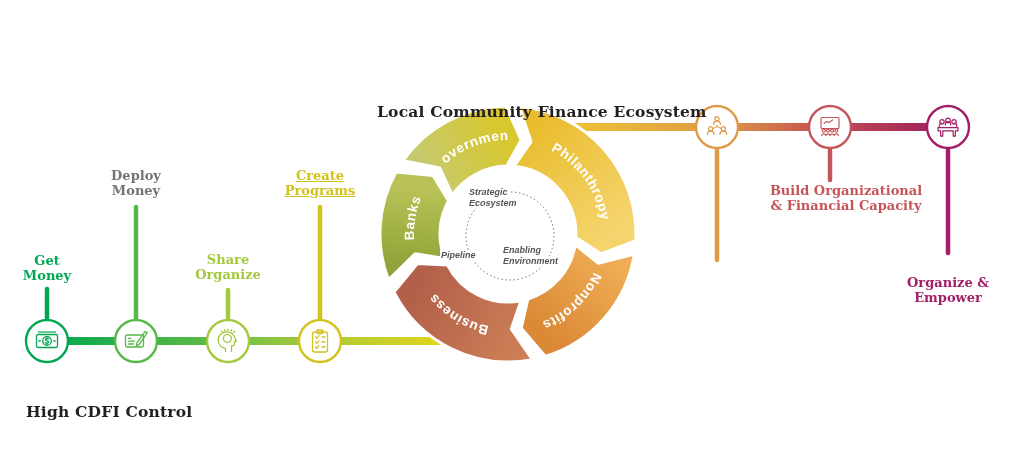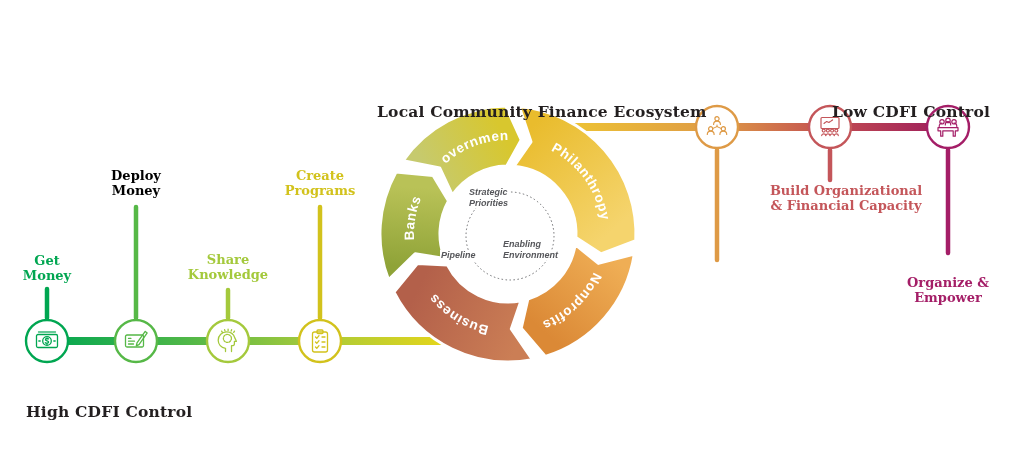--- a/index.html
+++ b/index.html
@@ -166,51 +166,50 @@
             <circle cx="6" cy="-5.2" r="2.2"></circle>
           <path d="M-8.8,-.6 c0,-2.4 1.5,-3.3 2.8,-3.3 M-2.7,-2 c0,-2.4 1.4,-3.3 2.7,-3.3 c1.3,0 2.7,.9 2.7,3.3 M6,-3.9 c1.3,0 2.8,.9 2.8,3.3"></path>
           <path d="M-10,.6 h20 v3.2 h-2.7 v5.4 h-2.1 v-5.4 h-10.4 v5.4 h-2.1 v-5.4 h-2.7 z"></path>
         </g>
       </g>
     </g>
   </svg>
 
   <div class="heading" style="left:377px;top:78px;width:262px;text-align:center;">Local Community Finance Ecosystem</div>
   <div class="heading" style="left:26px;top:378px;">High CDFI Control</div>
-  <div class="heading" style="left:826px;top:78px;width:170px;text-align:center;">Low CDFI Control</div>
 
   <div class="step-label" style="left: -3px; top: 254px; width: 100px; color: rgb(0, 166, 81);">
     <span class="ln">Get</span>
     <span class="ln">Money</span>
   </div>
-  <div class="step-label" style="left: 86px; top: 169px; width: 100px; color: #000000;">
+  <div class="step-label" style="left: 86px; top: 169px; width: 100px; color: #737373;">
     <span class="ln">Deploy</span>
     <span class="ln">Money</span>
   </div>
   <div class="step-label" style="left: 168px; top: 253px; width: 120px; color: rgb(164, 201, 60);">
     <span class="ln">Share</span>
-    <span class="ln">Knowledge</span>
-  </div>
-  <div class="step-label" style="left: 260px; top: 169px; width: 120px; color: rgb(210, 194, 28);">
+    <span class="ln">Organize</span>
+  </div>
+  <div class="step-label" style="left: 260px; top: 169px; width: 120px; color: rgb(210, 194, 28); text-decoration: underline;">
     <span class="ln">Create</span>
     <span class="ln">Programs</span>
   </div>
   <div class="step-label" style="left: 748px; top: 184px; width: 196px; color: rgb(196, 86, 90);">
     <span class="ln">Build Organizational</span>
     <span class="ln">&amp; Financial Capacity</span>
   </div>
   <div class="step-label" style="left: 883px; top: 256px; width: 130px; color: rgb(164, 30, 103); margin-top: 20px;">
     <span class="ln">Organize &amp;</span>
     <span class="ln">Empower</span>
   </div>
 
   <div class="inner-label" style="left:468px;top:187px;width:84px;">
     <span>Strategic</span><br>
-    <span>Priorities</span>
+    <span>Ecosystem</span>
   </div>
   <div class="inner-label" style="left:440px;top:250px;width:64px;">
     <span>Pipeline</span>
   </div>
-  <div class="inner-label" style="left:502px;top:239px;width:76px;">
+  <div class="inner-label" style="left:502px;top:245px;width:76px;">
     <span>Enabling</span><br>
     <span>Environment</span>
   </div>
 </div>
 
 </body></html>

